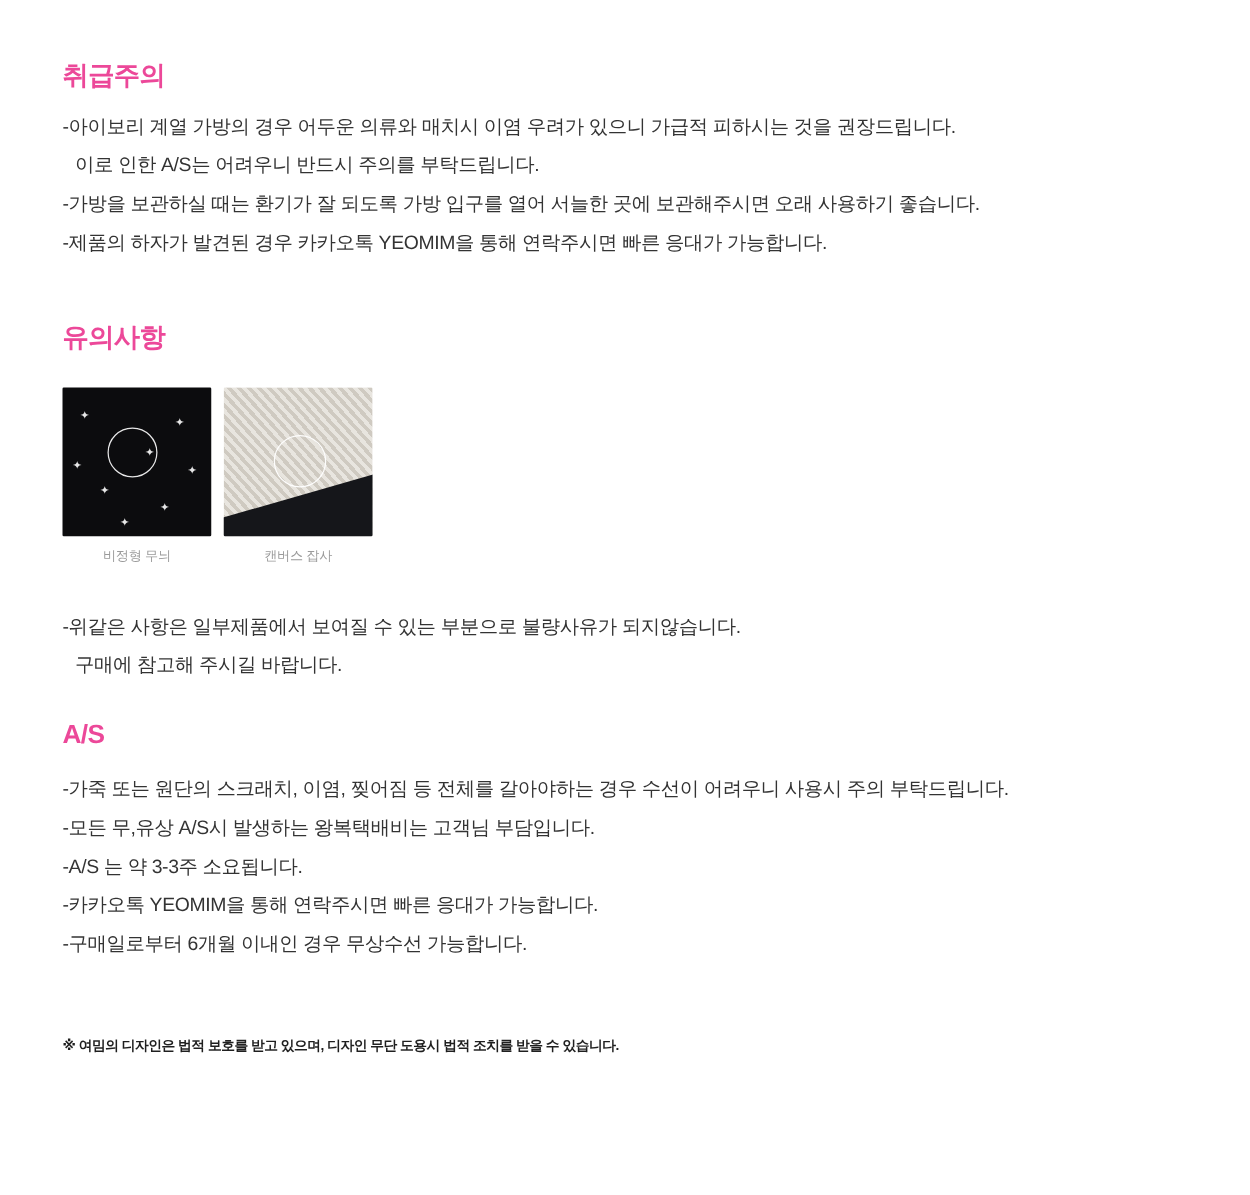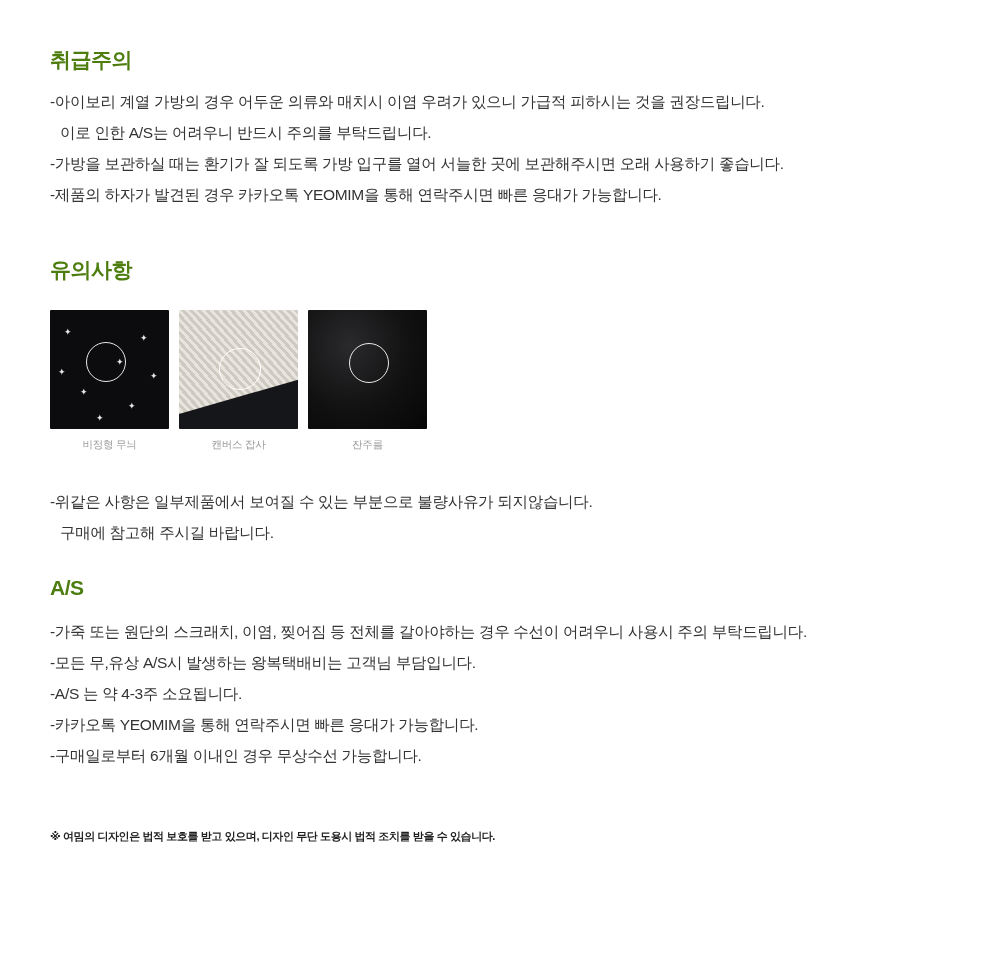--- a/index.html
+++ b/index.html
@@ -16,21 +16,21 @@
     overflow: hidden;
   }
   .page {
     padding: 46px 50px 0 50px;
     box-sizing: border-box;
   }
   h2.section-title {
     font-size: 21px;
     font-weight: bold;
     letter-spacing: -0.5px;
-    color: #4d7c0f;
+    color: #ec4899;
     margin: 0;
   }
   .block-care { margin-top: 12px; }
   .para {
     font-size: 15.5px;
     line-height: 31px;
     color: #333333;
     letter-spacing: -0.3px;
     margin: 0;
     white-space: pre-wrap;
@@ -190,41 +190,35 @@
 
 
       <figure class="thumb-cell" style="margin:0;">
         <div class="thumb t4">
           <span class="dark-corner"></span>
           <span class="circle"></span>
         </div>
         <figcaption class="thumb-caption">캔버스 잡사</figcaption>
       </figure>
 
-      <figure class="thumb-cell" style="margin:0;">
-        <div class="thumb t5">
-          <span class="circle"></span>
-        </div>
-        <figcaption class="thumb-caption">잔주름</figcaption>
-      </figure>
 
     </div>
 
     <div class="notice-block">
       <p class="para">-위같은 사항은 일부제품에서 보여질 수 있는 부분으로 불량사유가 되지않습니다.</p>
       <p class="para para-indent"> 구매에 참고해 주시길 바랍니다.</p>
     </div>
   </section>
 
   <section class="as-block">
     <h2 class="section-title">A/S</h2>
     <div class="as-list">
       <p class="para">-가죽 또는 원단의 스크래치, 이염, 찢어짐 등 전체를 갈아야하는 경우 수선이 어려우니 사용시 주의 부탁드립니다.</p>
       <p class="para">-모든 무,유상 A/S시 발생하는 왕복택배비는 고객님 부담입니다.</p>
-      <p class="para">-A/S 는 약 4-3주 소요됩니다.</p>
+      <p class="para">-A/S 는 약 3-3주 소요됩니다.</p>
       <p class="para">-카카오톡 YEOMIM을 통해 연락주시면 빠른 응대가 가능합니다.</p>
       <p class="para">-구매일로부터 6개월 이내인 경우 무상수선 가능합니다.</p>
     </div>
   </section>
 
   <p class="footer-note">※ 여밈의 디자인은 법적 보호를 받고 있으며, 디자인 무단 도용시 법적 조치를 받을 수 있습니다.</p>
 
 </div>
 
 </body></html>

